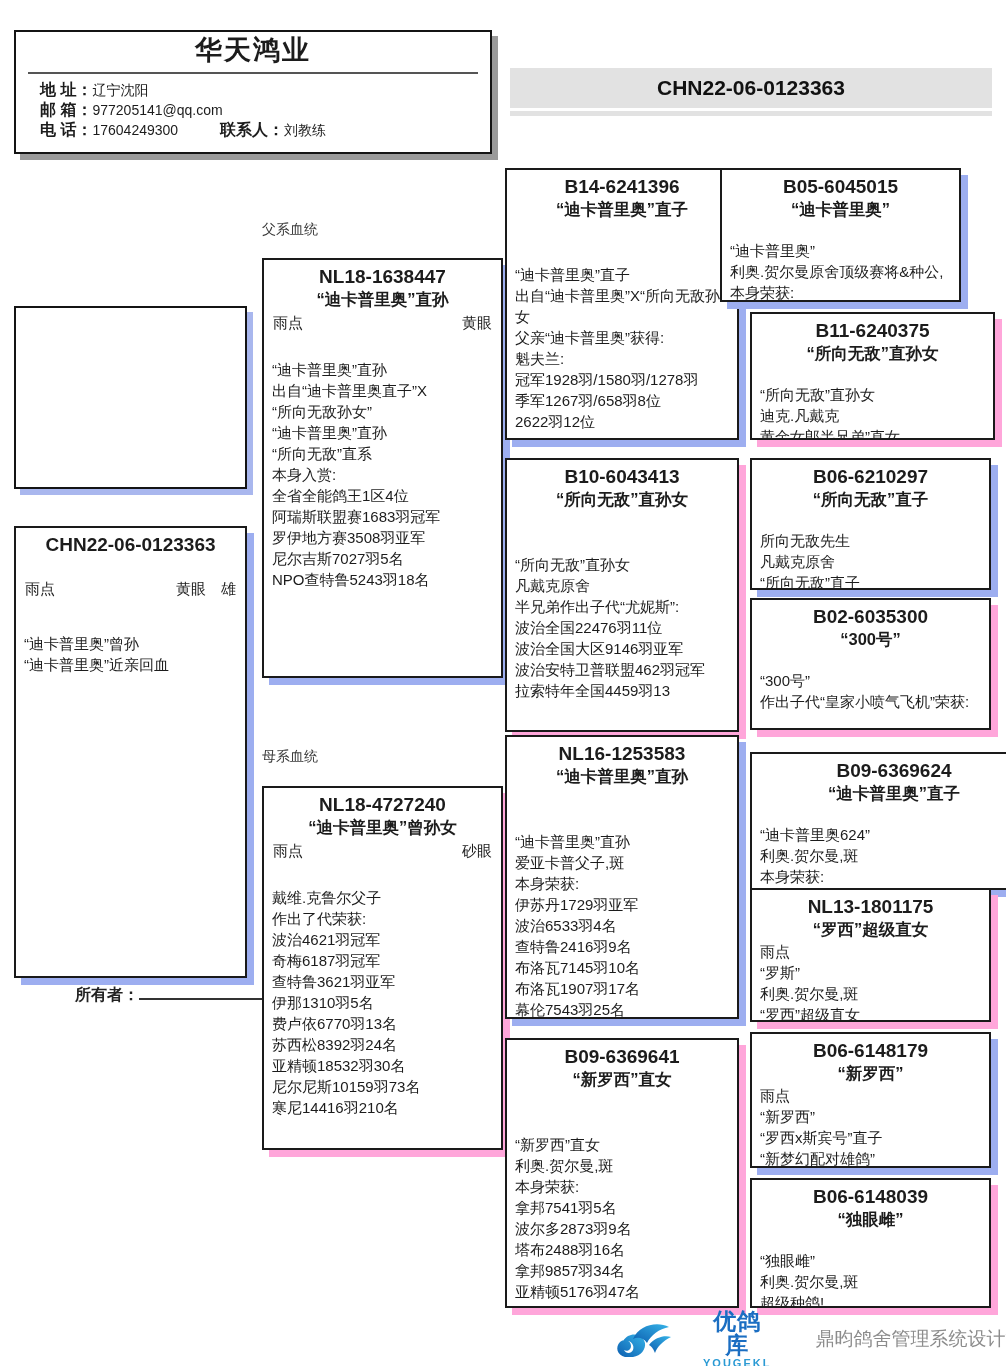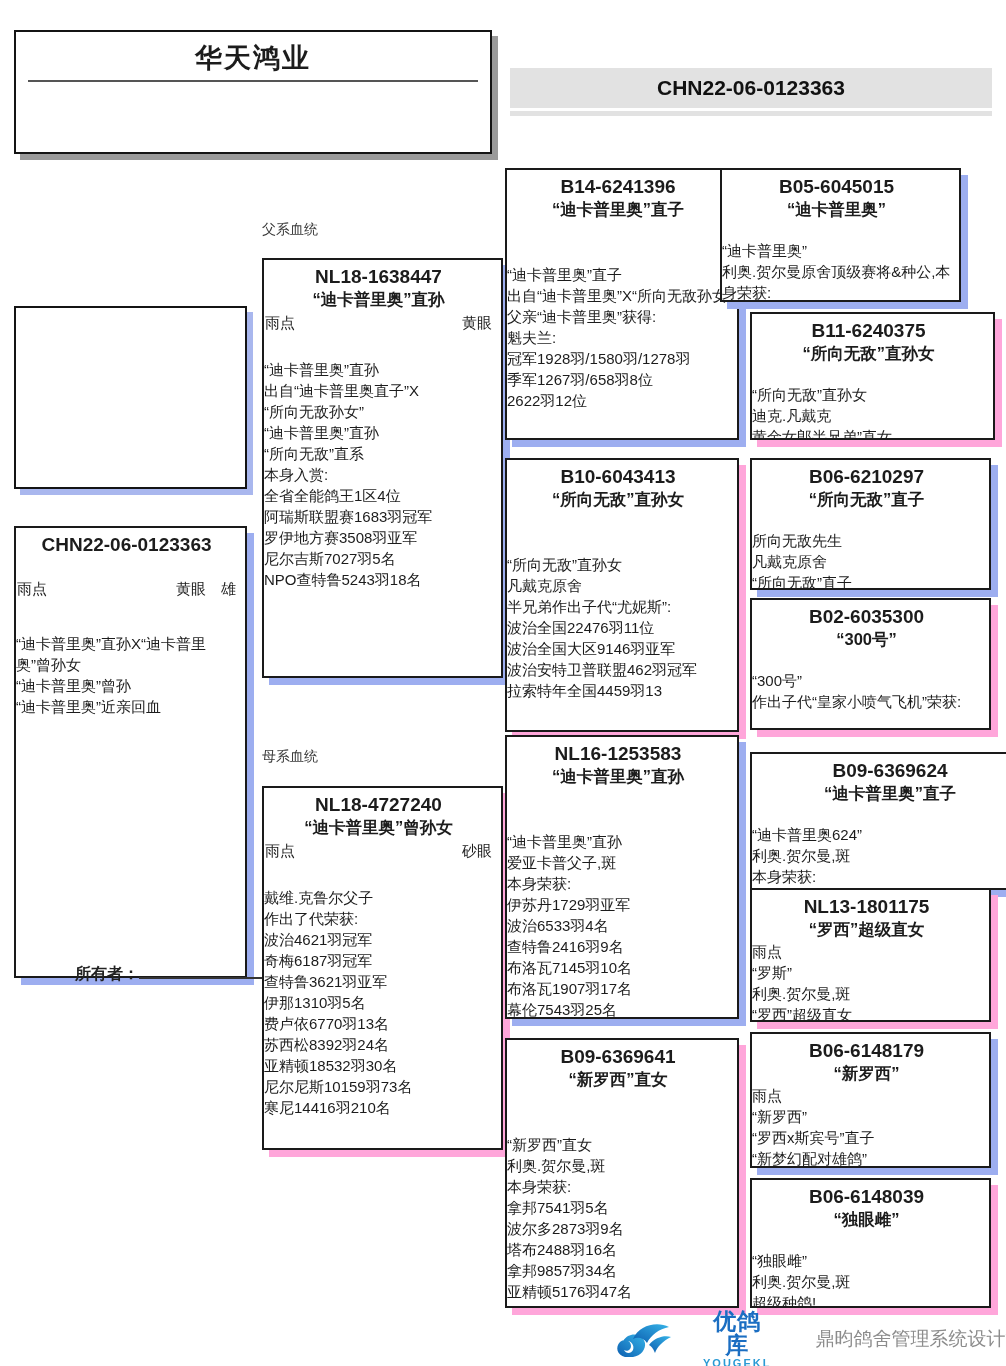--- a/index.html
+++ b/index.html
@@ -6,94 +6,105 @@
   html,body { background:#fff; }
   body {
     width:1006px; height:1366px; position:relative; overflow:hidden;
     font-family:"Liberation Sans", sans-serif; color:#1c1c1c;
   }
   
   .loft-card {
     position:absolute; left:14px; top:30px; width:478px; height:124px;
     background:#fff; border:2px solid #141414; box-shadow:6px 6px 0 #9a9a9a;
   }
-  .lc-title { text-align:center; font-size:27px; font-weight:bold; padding-top:8px; letter-spacing:2px; }
+  .lc-title { text-align:center; font-size:27px; font-weight:bold; padding-top:0; letter-spacing:2px; }
   .lc-rule  { border-top:2px solid #555; margin:4px 12px 6px 12px; }
   .lc-rows  { padding-left:24px; font-size:14px; line-height:20px; }
   .lc-row   { white-space:nowrap; }
   .lc-label { font-weight:bold; font-size:16px; }
   .lc-contact { margin-left:38px; }
   
   .ring-banner {
     position:absolute; left:510px; top:68px; width:482px; height:40px;
     background:#e2e2e2; text-align:center; line-height:40px;
     font-size:21px; font-weight:bold; color:#111;
   }
   .ring-banner-strip {
     position:absolute; left:510px; top:111px; width:482px; height:5px; background:#e2e2e2;
   }
   
   .pbox {
     position:absolute; background:#fff; border:2px solid #1a1a1a;
-    padding:5px 8px 4px 0; overflow:hidden;
+    padding:5px 8px 4px 8px; overflow:hidden;
   }
   .pbox.male   { box-shadow:7px 7px 0 #9daef0; }
   .pbox.female { box-shadow:7px 7px 0 #ffa6da; }
   .pbox-ring { text-align:center; font-weight:bold; font-size:19px; line-height:23px; }
   .pbox-name { text-align:center; font-weight:bold; font-size:16.5px; line-height:22px; }
   .pbox-tags { display:flex; justify-content:space-between; font-size:15px; line-height:21px; margin-top:2px; padding:0 1px; }
   .pbox-body { font-size:15px; line-height:21px; }
   .pline { min-height:21px; word-break:break-all; }
   .gap-parent { margin-top:26px; }   
   .gap-subject{ margin-top:34px; }   
   .gap-col3   { margin-top:44px; }   
   .gap-col4   { margin-top:20px; }   
   .gap-none   { margin-top:1px; }    
   
   .photo-box {
     position:absolute; left:14px; top:306px; width:233px; height:183px;
     background:#fff; border:2px solid #141414; box-shadow:6px 6px 0 #a9b7ee;
   }
   .lineage-label { position:absolute; font-size:14px; color:#3a3a3a; }
-  .owner-line { position:absolute; left:75px; top:964px; font-size:16px; font-weight:bold; color:#222; }
+  .owner-line { position:absolute; left:75px; top:985px; font-size:16px; font-weight:bold; color:#222; }
   .owner-blank { display:inline-block; width:138px; border-bottom:2px solid #333; height:14px; }
   
   .footer { position:absolute; left:615px; top:1314px; width:380px; height:50px; display:flex; align-items:center;gap:28px; }
   .brand-icon { width:56px; height:44px; flex:0 0 auto; }
   .brand-text { margin-left:4px; text-align:center; }
   .brand-cn { font-size:23px; font-weight:bold; color:#1b6ec2; letter-spacing:1px; line-height:24px; }
   .brand-en { font-size:11px; font-weight:bold; color:#2a9ad4; letter-spacing:2px; line-height:12px; }
   .brand-credit { margin-left:16px; font-size:19px; color:#8c8c8c; white-space:nowrap; }
 </style>
 </head>
 <body>
 
 <div class="page">
 
   <div class="loft-card">
     <div class="lc-title">华天鸿业</div>
     <div class="lc-rule"></div>
+    <div class="lc-rows">
+      <div class="lc-row">
+        <span class="lc-label">地 址：</span><span>辽宁沈阳</span>
+      </div>
+      <div class="lc-row">
+        <span class="lc-label">邮 箱：</span><span>977205141@qq.com</span>
+      </div>
+      <div class="lc-row">
+        <span class="lc-label">电 话：</span><span>17604249300</span>
+        <span class="lc-label lc-contact">联系人：</span><span>刘教练</span>
+      </div>
+    </div>
   </div>
 
   <div class="ring-banner">CHN22-06-0123363</div>
   <div class="ring-banner-strip"></div>
 
   <div class="photo-box"></div>
 
   <div class="lineage-label" style="left:262px; top:221px;">父系血统</div>
   <div class="lineage-label" style="left:262px; top:748px;">母系血统</div>
 
   <div class="pbox male" style="left:14px; top:526px; width:233px; height:452px;">
     <div class="pbox-ring">CHN22-06-0123363</div>
     <div class="pbox-tags" style="margin-top:22px;">
       <span>雨点</span>
       <span>黄眼　雄</span>
     </div>
     <div class="pbox-body gap-subject">
-        <div class="pline">“迪卡普里奥”直孙X“迪卡普里奥”曾孙女</div>
         <div class="pline">“迪卡普里奥”曾孙</div>
         <div class="pline">“迪卡普里奥”近亲回血</div>
       </div>
   </div>
 
   <div class="owner-line">
     <span>所有者：</span><span class="owner-blank"></span>
   </div>
 
   <div class="pbox male" style="left:262px; top:258px; width:241px; height:420px;">

